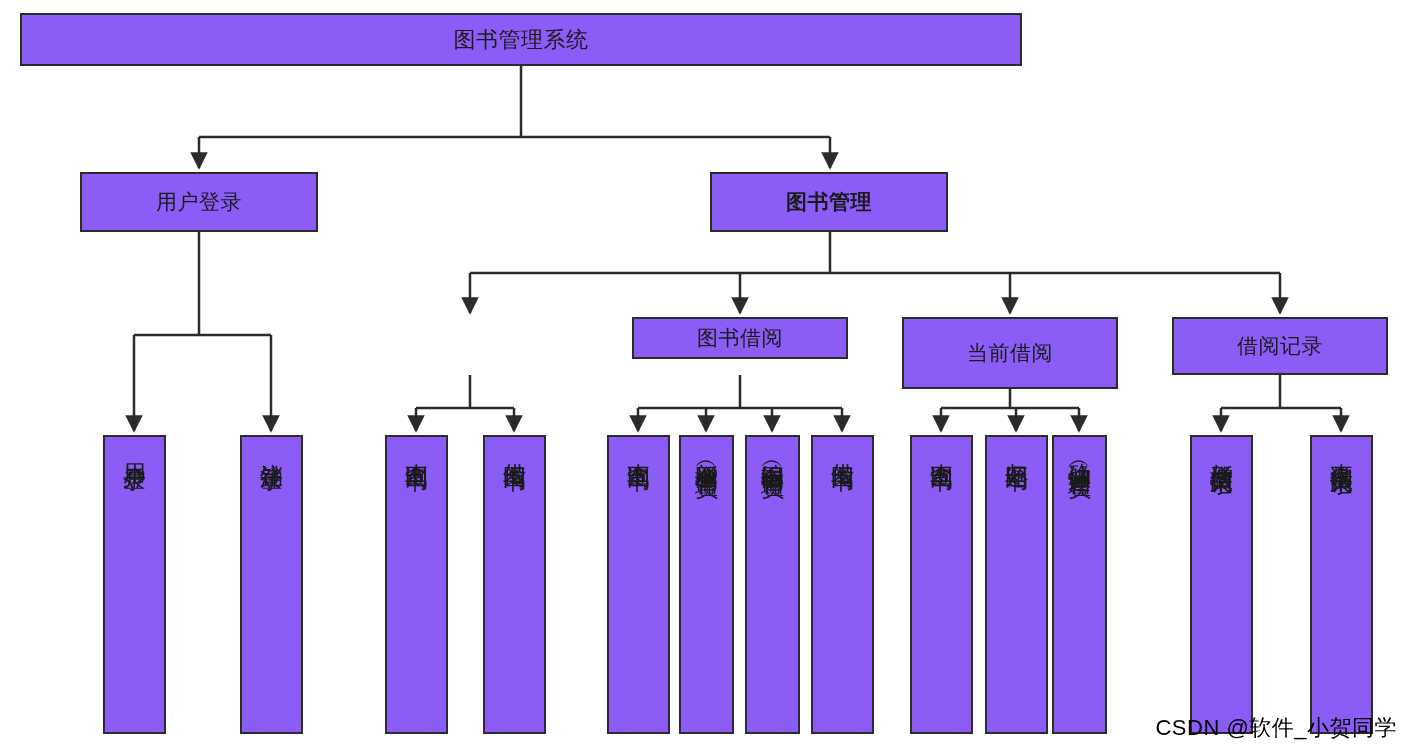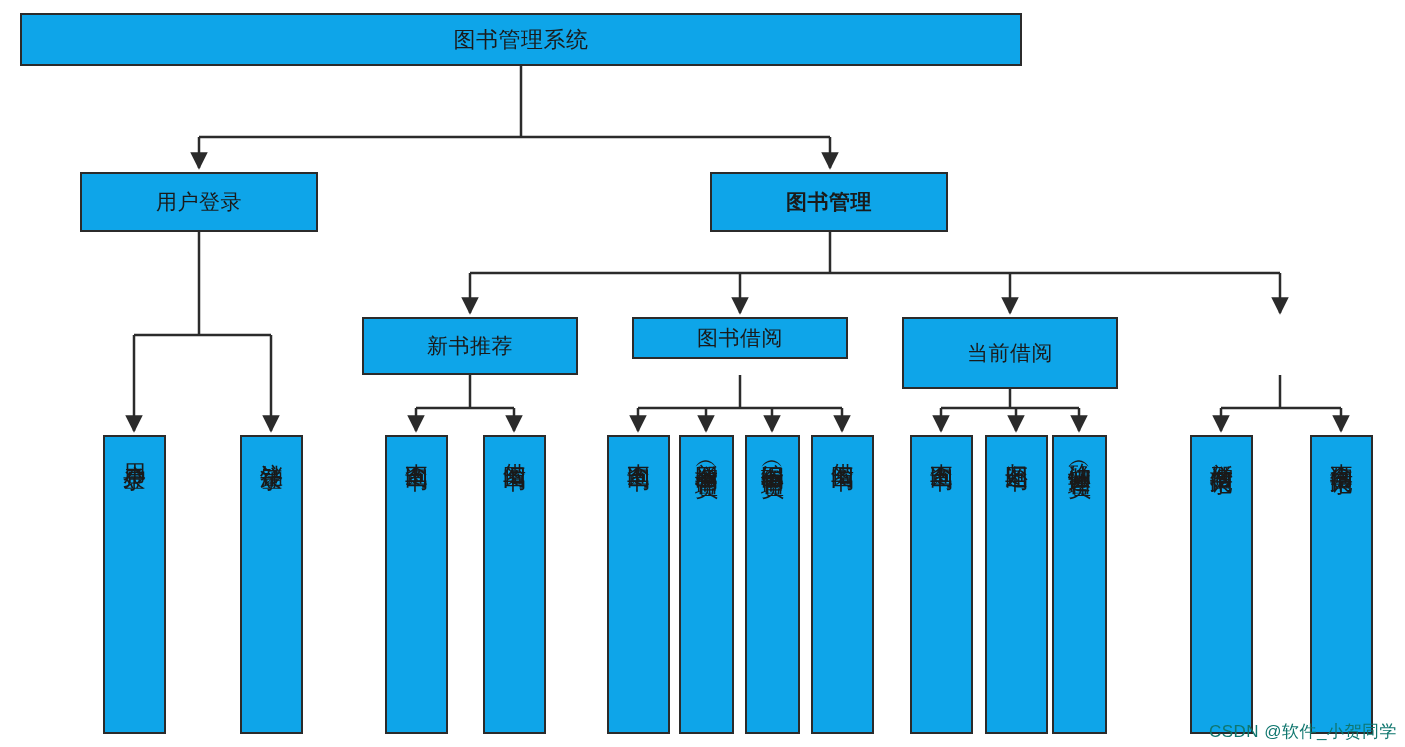--- a/index.html
+++ b/index.html
@@ -23,21 +23,21 @@
     position: absolute;
     left: 0;
     top: 0;
     width: 1405px;
     height: 747px;
   }
   .node {
     position: absolute;
     box-sizing: border-box;
     border: 2px solid #2b2b2b;
-    background: #0ea5e9;
+    background: #8b5cf6;
     display: flex;
     align-items: center;
     justify-content: center;
     color: #1a1a1a;
   }
   .node-label {
     display: block;
     text-align: center;
     line-height: 1.18;
   }
@@ -60,22 +60,22 @@
     text-orientation: upright;
     font-size: 23px;
     letter-spacing: 2px;
     line-height: 1;
     white-space: nowrap;
   }
   .watermark {
     position: absolute;
     right: 8px;
     bottom: 4px;
-    font-size: 17px;
-    color: #0f766e;
+    font-size: 22px;
+    color: #000000;
     letter-spacing: 0.5px;
     white-space: nowrap;
     font-family: "Liberation Sans", "DejaVu Sans", sans-serif;
   }
 </style>
 </head>
 <body>
 
 <div id="diagram-root">
 
@@ -133,29 +133,29 @@
     <span class="node-label">图书管理系统</span>
   </div>
 
   <div class="node horiz" style="left:80px; top:172px; width:238px; height:60px;">
     <span class="node-label">用户登录</span>
   </div>
   <div class="node horiz" style="left:710px; top:172px; width:238px; height:60px;font-weight:bold;">
     <span class="node-label">图书管理</span>
   </div>
 
-  <div class="node horiz" style="left:362px; top:317px; width:216px; height:58px;">
-    <span class="node-label">新书推荐</span>
-  </div>
   <div class="node horiz" style="left:632px; top:317px; width:216px; height:42px;">
     <span class="node-label">图书借阅</span>
   </div>
   <div class="node horiz" style="left:902px; top:317px; width:216px; height:72px;">
     <span class="node-label">当前借阅</span>
   </div>
+  <div class="node horiz" style="left:1172px; top:317px; width:216px; height:58px;">
+    <span class="node-label">借阅记录</span>
+  </div>
 
   <div class="node leaf" style="left:103px; top:435px; width:63px; height:299px;">
     <span class="node-label">用户登录</span>
   </div>
   <div class="node leaf" style="left:240px; top:435px; width:63px; height:299px;">
     <span class="node-label">注销登录</span>
   </div>
 
   <div class="node leaf" style="left:385px; top:435px; width:63px; height:299px;">
     <span class="node-label">查询图书</span>

